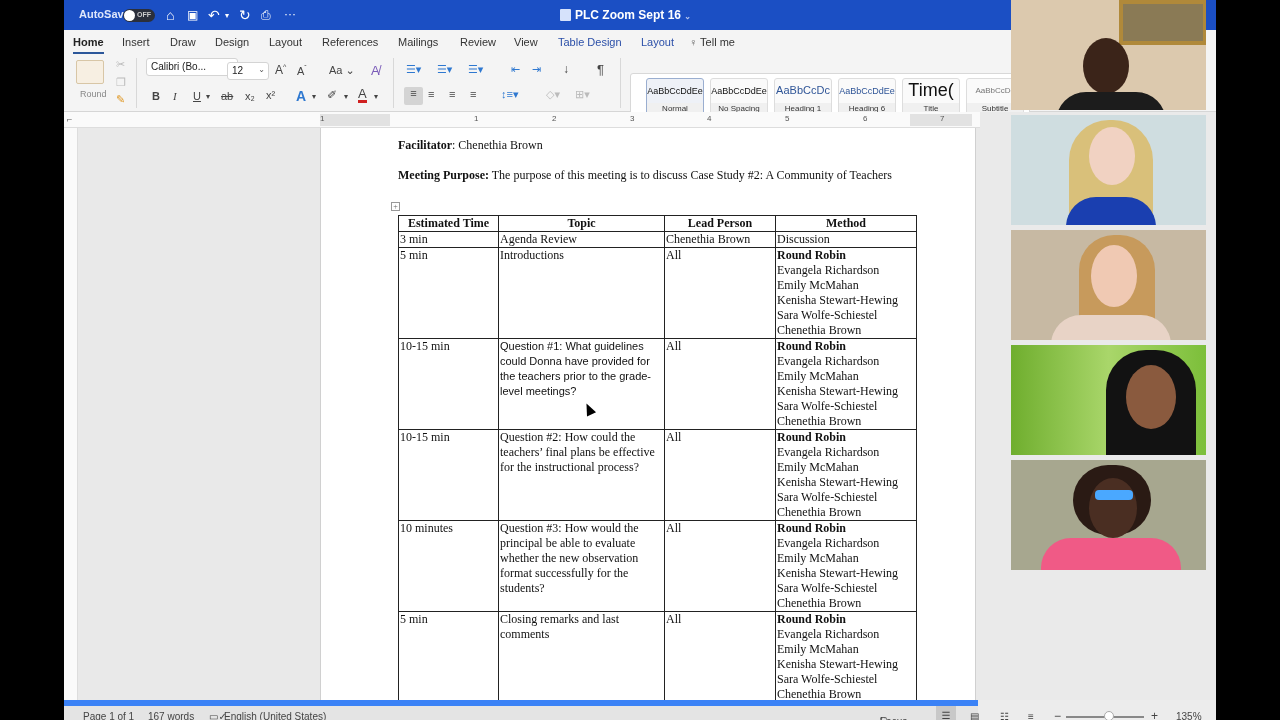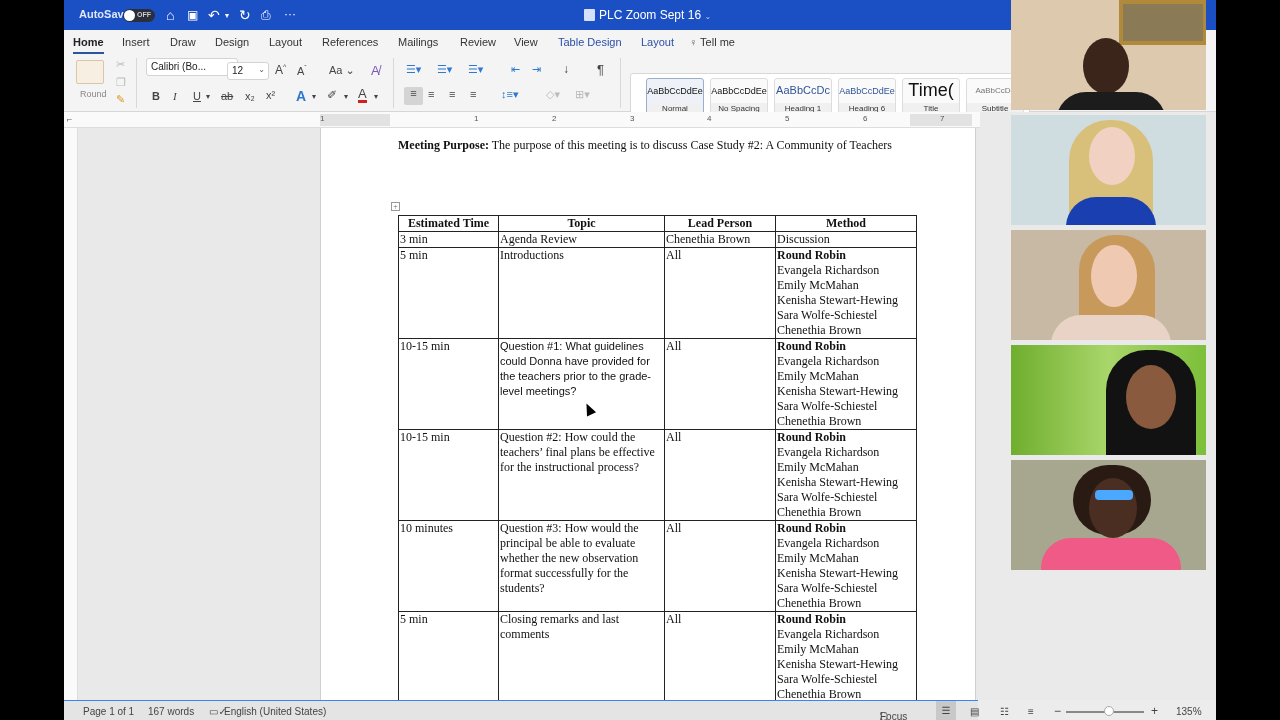--- a/index.html
+++ b/index.html
@@ -4,21 +4,21 @@
 <style>
   * { box-sizing: border-box; margin: 0; padding: 0; }
   html, body { width: 1280px; height: 720px; overflow: hidden; background: #000; font-family: "Liberation Sans", sans-serif; }
   .app { position: absolute; left: 64px; top: 0; width: 1152px; height: 720px; background: #ececec; overflow: hidden; }
   .titlebar { position: absolute; left: 0; top: 0; width: 1152px; height: 30px; background: #1b4fc4; color: #fff; }
   .titlebar .autosave { position: absolute; left: 15px; top: 8px; font-size: 11px; font-weight: bold; color: #dfe7fb; }
   .toggle { position: absolute; left: 59px; top: 9px; width: 32px; height: 13px; border-radius: 7px; background: #2b2f3b; }
   .toggle .knob { position: absolute; left: 1px; top: 1px; width: 11px; height: 11px; border-radius: 50%; background: #fff; }
   .toggle .lbl { position: absolute; left: 14px; top: 2px; font-size: 7px; color: #ccc; font-weight: bold; }
   .tb-icon { position: absolute; top: 7px; font-size: 14px; color: #fff; }
-  .doc-title { position: absolute; left: 520px; top: 8px; font-size: 12px; color: #fff; }
+  .doc-title { position: absolute; left: 496px; top: 8px; font-size: 12px; color: #fff; font-weight: bold; }
   .doc-title .wicon { display: inline-block; width: 11px; height: 12px; background: #d6e2fb; border-radius: 1px; margin-right: 4px; vertical-align: -2px; }
   .tabs { position: absolute; left: 0; top: 30px; width: 1152px; height: 24px; background: #f4f4f4; }
   .tab { position: absolute; top: 6px; font-size: 11px; color: #333; }
   .tab.active { font-weight: bold; color: #222; }
   .tab.active::after { content: ""; position: absolute; left: 0; right: 0; bottom: -6px; height: 2px; background: #2b579a; }
   .tab.ctx { color: #2b4fa8; }
   .ribbon { position: absolute; left: 0; top: 54px; width: 1152px; height: 58px; background: #f4f4f4; border-bottom: 1px solid #d6d6d6; }
   .r-item { position: absolute; font-size: 11px; color: #444; }
   .field { position: absolute; height: 18px; background: #fff; border: 1px solid #d4d4d4; border-radius: 3px; font-size: 10px; padding: 2px 4px; color: #222; }
   .field .chev { position: absolute; right: 3px; top: 2px; font-size: 8px; color: #555; }
@@ -36,21 +36,21 @@
   .page { position: absolute; left: 242px; top: 0; width: 656px; height: 572px; background: #fff; border-left: 1px solid #d0d0d0; border-right: 1px solid #d0d0d0; }
   .doc { position: absolute; left: 77px; top: 10px; width: 520px; font-family: "Liberation Serif", serif; font-size: 12px; color: #111; line-height: 15px; }
   .doc p { margin-bottom: 15px; }
   .doc b { font-weight: bold; }
   table.agenda { position: absolute; left: 0; top: 77px; border-collapse: collapse; font-family: "Liberation Serif", serif; font-size: 12px; }
   table.agenda td, table.agenda th { border: 1px solid #222; vertical-align: top; padding: 0 1px; line-height: 15px; }
   table.agenda th { font-weight: bold; text-align: center; }
   .sans { font-family: "Liberation Sans", sans-serif; font-size: 11px; line-height: 15.5px; }
   .tbl-handle { position: absolute; left: -7px; top: 64px; width: 9px; height: 9px; border: 1px solid #999; font-size: 8px; line-height: 7px; text-align: center; color: #666; background: #fff; }
   .rightpane { position: absolute; left: 916px; top: 112px; width: 236px; height: 588px; background: #eaeaea; }
-  .statusbar { position: absolute; left: 0; top: 700px; width: 914px; height: 20px; background: #e4e4e4; border-top: 1px solid #3b82f6; font-size: 10px; color: #444; }
+  .statusbar { position: absolute; left: 0; top: 700px; width: 914px; height: 20px; background: #e4e4e4; border-top: 6px solid #3b82f6; font-size: 10px; color: #444; }
   .statusbar span { position: absolute; top: 5px; }
   .zoom-slider { position: absolute; left: 1002px; top: 10px; width: 78px; height: 2px; background: #888; }
   .zoom-knob { position: absolute; left: 1040px; top: 5px; width: 10px; height: 10px; border-radius: 50%; background: #fff; border: 1px solid #aaa; }
   .video { position: absolute; left: 1011px; width: 195px; overflow: hidden; }
   .cursor { position: absolute; left: 584px; top: 403px; width: 0; height: 0; border-left: 5px solid transparent; border-right: 5px solid transparent; border-bottom: 12px solid #000; transform: rotate(-25deg); }
 </style>
 </head>
 <body>
 
 <div class="app">
@@ -175,20 +175,21 @@
     <span class="num" style="left:643px">4</span>
     <span class="num" style="left:721px">5</span>
     <span class="num" style="left:799px">6</span>
     <span class="num" style="left:876px">7</span>
   </div>
   <div class="vruler"></div>
 
   <div class="canvas">
     <div class="page">
       <div class="doc">
+        <p><b>Facilitator</b><span>: Chenethia Brown</span></p>
         <p><b>Meeting Purpose:</b><span> The purpose of this meeting is to discuss Case Study #2: A Community of Teachers</span></p>
         <div class="tbl-handle">+</div>
         <table class="agenda">
           <colgroup>
               <col style="width:100px">
               <col style="width:166px">
               <col style="width:111px">
               <col style="width:141px">
             </colgroup>
           <tbody>

